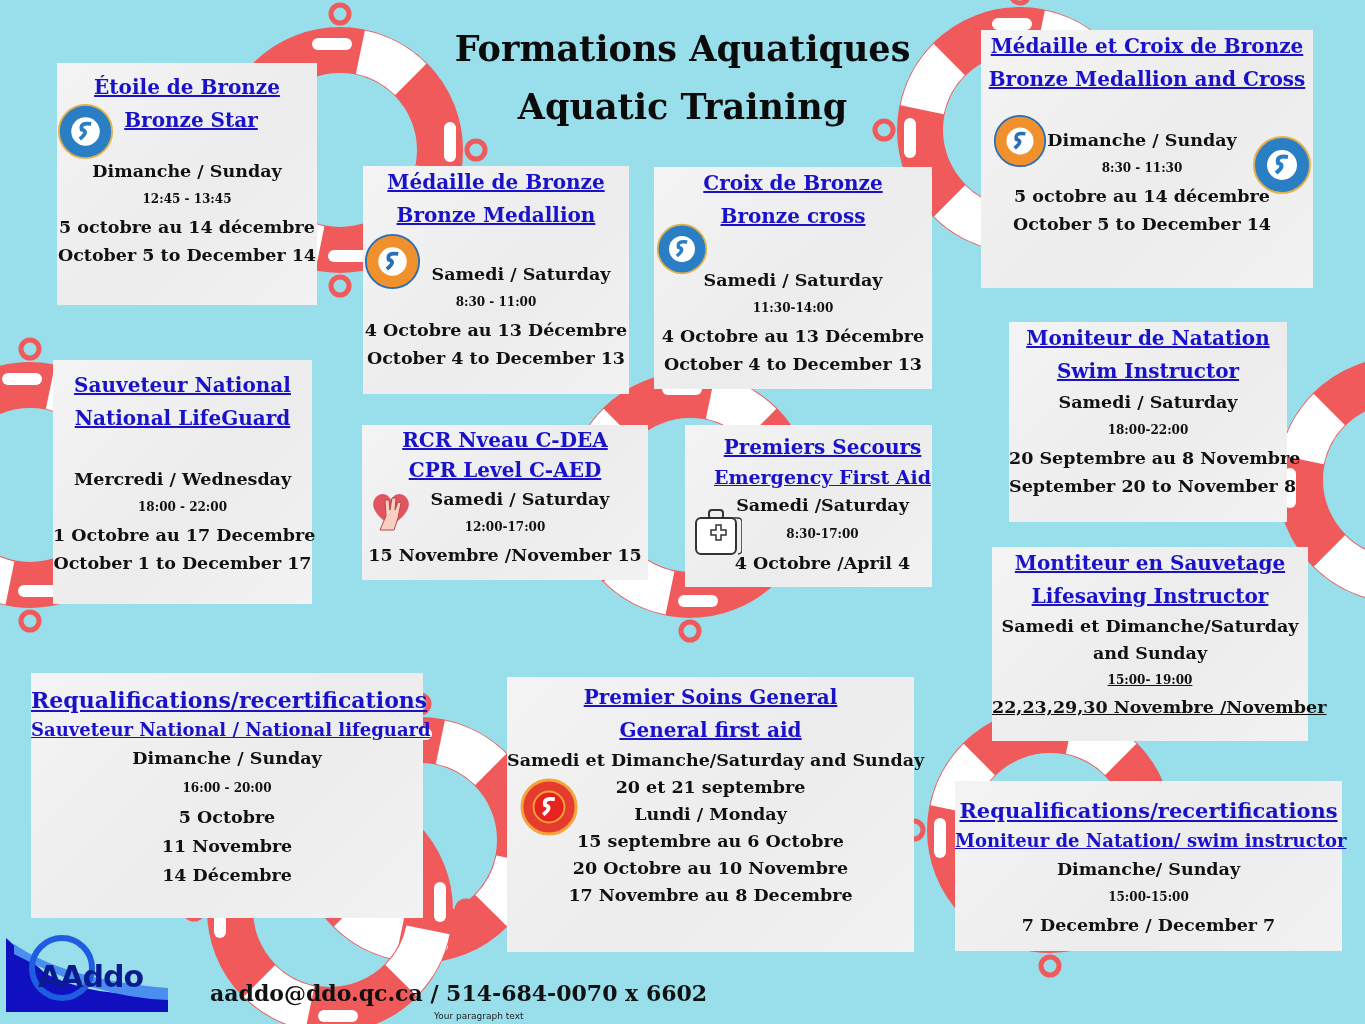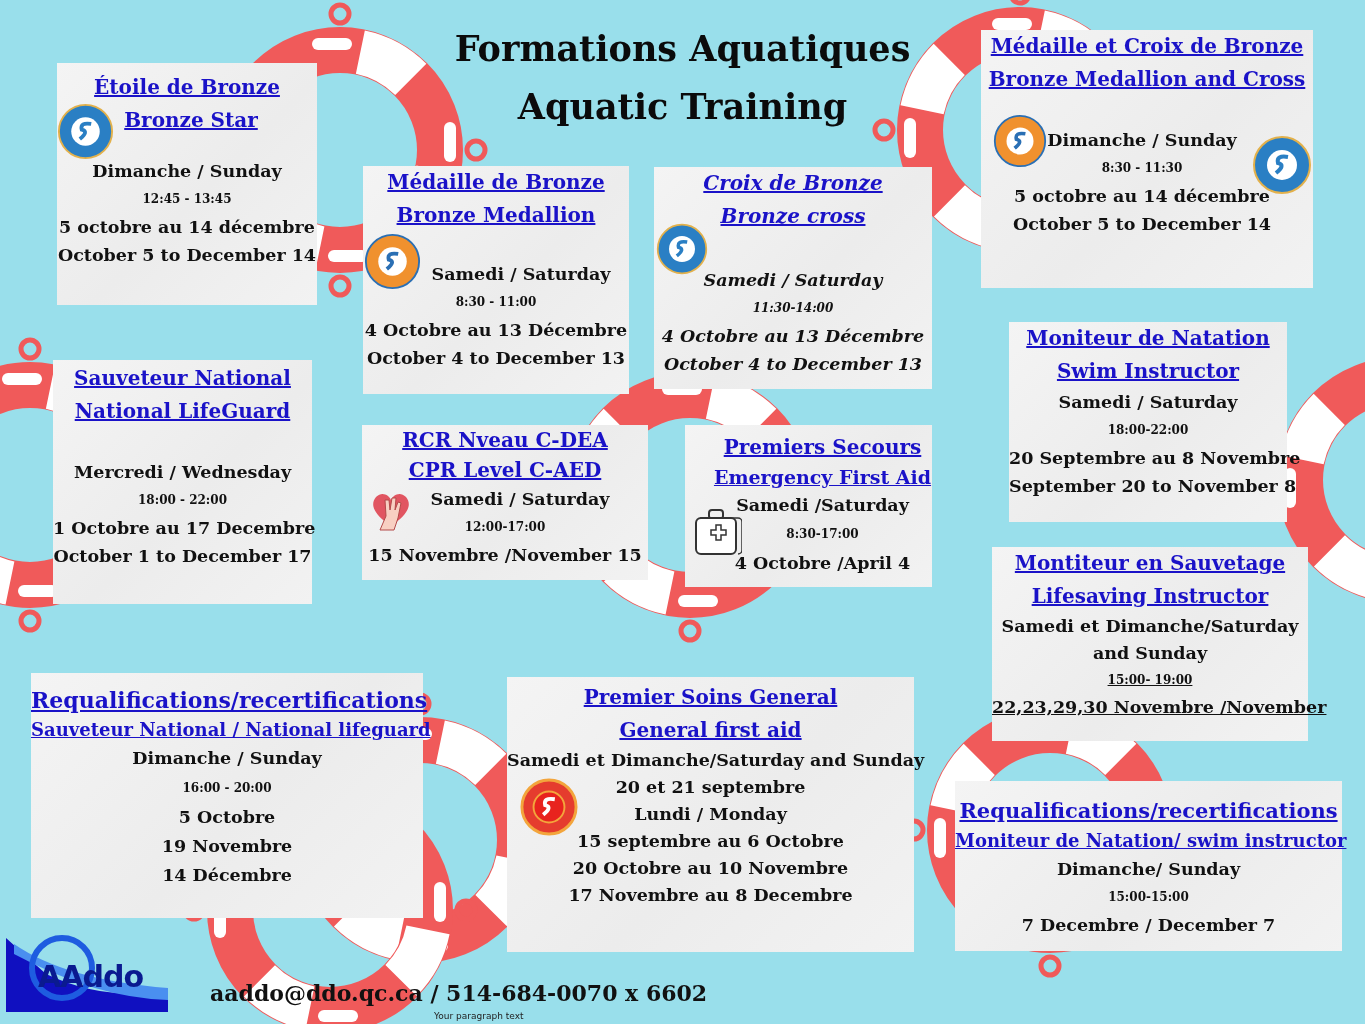--- a/index.html
+++ b/index.html
@@ -147,21 +147,21 @@
 </div>
 <div class="logo" style="left:364px;top:233px;width:57px;height:57px;">
   <svg class="badge-svg" width="57" height="57" viewBox="0 0 60 60">
       <circle cx="30" cy="30" r="28" fill="#f0912e"></circle>
       <circle cx="30" cy="30" r="28" fill="none" stroke="#2a6fb4" stroke-width="2"></circle>
       <circle cx="30" cy="30" r="15" fill="#fff"></circle>
       <path d="M36 22 Q24 20 26 28 Q34 30 24 38" stroke="#2a6fb4" stroke-width="4" fill="none"></path>
     </svg>
 </div>
 
-<div class="card" style="left:654px;top:167px;width:278px;height:222px;padding-top:0px;font-style:italic;">
+<div class="card" style="left:654px;top:167px;width:278px;height:222px;padding-top:0px;">
   <a class="ttl">Croix de Bronze</a>
   <a class="ttl">Bronze cross</a>
   <div style="height:33px"></div>
   <span class="line">Samedi / Saturday</span>
   <span class="line small">11:30-14:00</span>
   <span class="line">4 Octobre au 13 Décembre</span>
   <span class="line">October 4 to December 13</span>
 </div>
 <div class="logo" style="left:656px;top:223px;width:52px;height:52px;">
   <svg class="badge-svg" width="52" height="52" viewBox="0 0 60 60">
@@ -191,21 +191,21 @@
 </div>
 <div class="logo" style="left:1252px;top:135px;width:60px;height:60px;">
   <svg class="badge-svg" width="60" height="60" viewBox="0 0 60 60">
       <circle cx="30" cy="30" r="28" fill="#2a7fc4"></circle>
       <circle cx="30" cy="30" r="28" fill="none" stroke="#e3b14b" stroke-width="2"></circle>
       <circle cx="30" cy="30" r="15" fill="#fff"></circle>
       <path d="M36 22 Q24 20 26 28 Q34 30 24 38" stroke="#2a7fc4" stroke-width="4" fill="none"></path>
     </svg>
 </div>
 
-<div class="card" style="left:53px;top:360px;width:259px;height:244px;padding-top:2px;">
+<div class="card" style="left:53px;top:360px;width:259px;height:244px;padding-top:9px;">
   <a class="ttl">Sauveteur National</a>
   <a class="ttl">National LifeGuard</a>
   <div style="height:30px"></div>
   <span class="line">Mercredi / Wednesday</span>
   <span class="line small">18:00 - 22:00</span>
   <span class="line">1 Octobre au 17 Decembre</span>
   <span class="line">October 1 to December 17</span>
 </div>
 
 <div class="card" style="left:362px;top:425px;width:286px;height:155px;padding-top:0px;">
@@ -255,21 +255,21 @@
   <span class="line small ul" style="line-height:27px">15:00- 19:00</span>
   <span class="line ul" style="line-height:27px">22,23,29,30 Novembre /November</span>
 </div>
 
 <div class="card" style="left:31px;top:673px;width:392px;height:245px;padding-top:10px;">
   <a class="ttl" style="font-size:22px;line-height:34px">Requalifications/recertifications</a>
   <a class="ttl" style="font-size:18px;line-height:26px">Sauveteur National / National lifeguard</a>
   <span class="line" style="line-height:30px">Dimanche / Sunday</span>
   <span class="line small" style="line-height:30px">16:00 - 20:00</span>
   <span class="line" style="line-height:29px">5 Octobre</span>
-  <span class="line" style="line-height:29px">19 Novembre</span>
+  <span class="line" style="line-height:29px">11 Novembre</span>
   <span class="line" style="line-height:29px">14 Décembre</span>
 </div>
 
 <div class="card" style="left:507px;top:677px;width:407px;height:275px;padding-top:4px;">
   <a class="ttl">Premier Soins General</a>
   <a class="ttl">General first aid</a>
   <span class="line" style="line-height:27px">Samedi et Dimanche/Saturday and Sunday</span>
   <span class="line" style="line-height:27px">20 et 21 septembre</span>
   <span class="line" style="line-height:27px">Lundi / Monday</span>
   <span class="line" style="line-height:27px">15 septembre au 6 Octobre</span>

